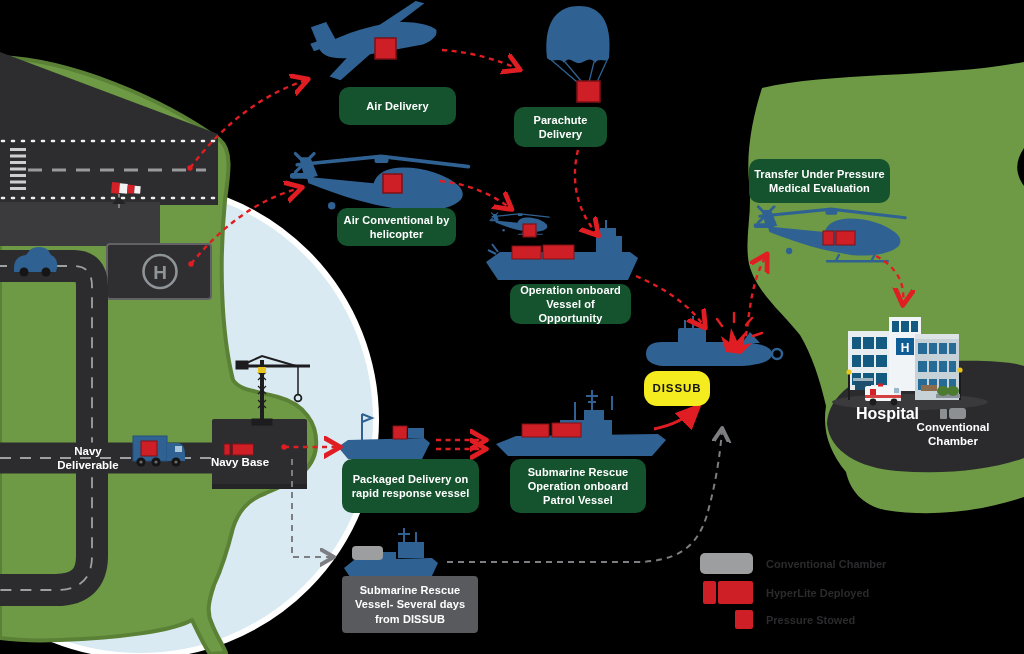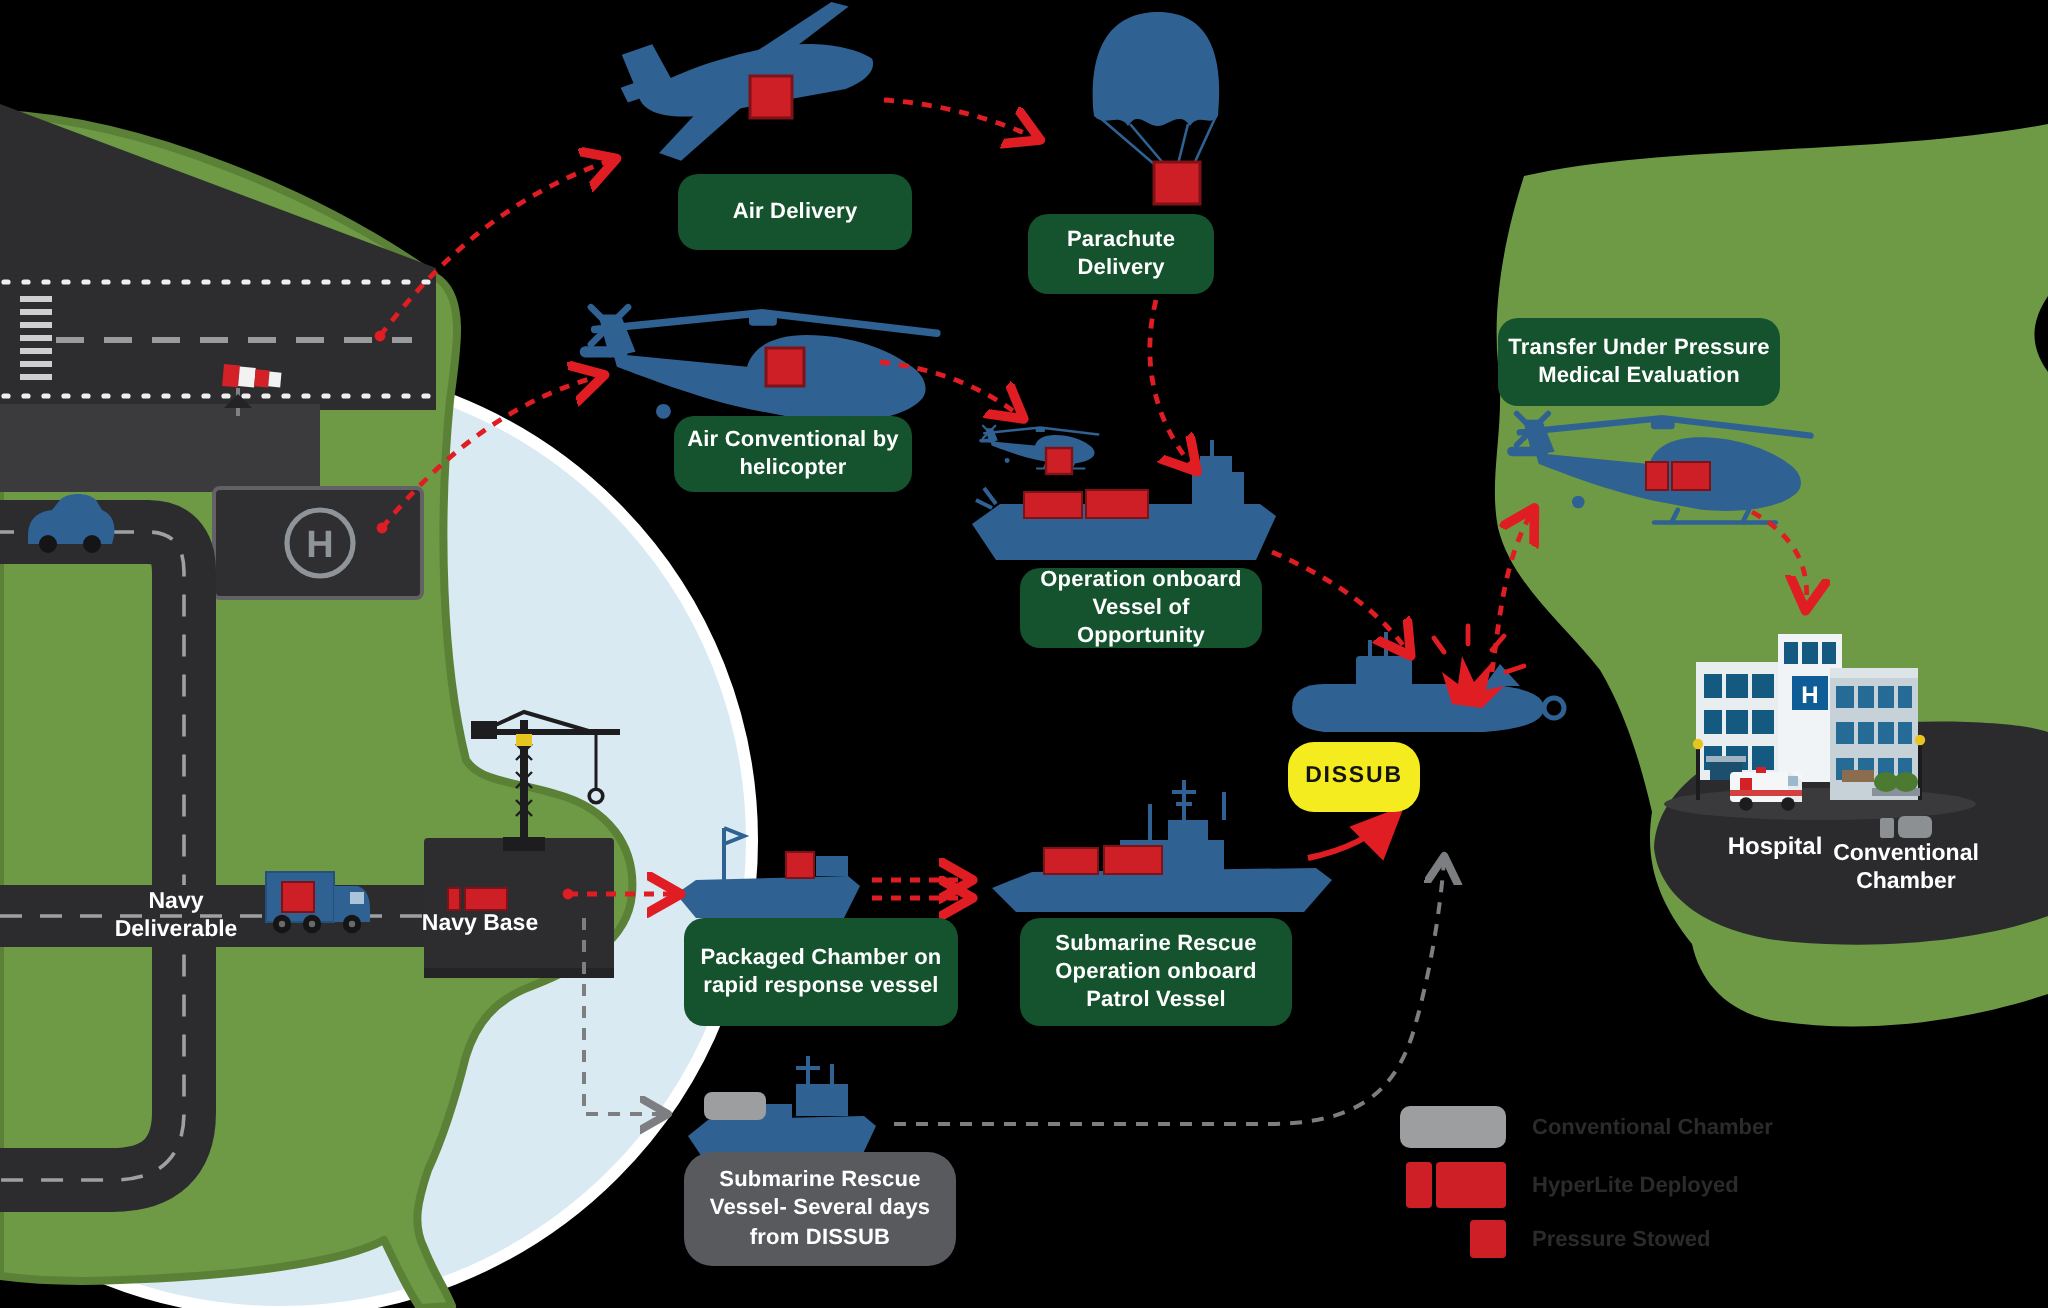--- a/index.html
+++ b/index.html
@@ -3,21 +3,21 @@
 <meta charset="utf-8">
 <style>
   html,body{margin:0;padding:0;background:#000;}
   #stage{position:relative;width:1024px;height:654px;background:#000;overflow:hidden;
          font-family:"Liberation Sans",sans-serif;}
   #scene{position:absolute;left:0;top:0;}
   .lbl{position:absolute;display:flex;align-items:center;justify-content:center;
        text-align:center;font-weight:bold;font-size:11px;line-height:1.3;color:#fff;
        border-radius:10px;letter-spacing:.1px;padding:2px 4px;box-sizing:border-box;}
   .red{background:#14532d;}
-  .graybox{background:#595a5e;border-radius:14px;}
+  .graybox{background:#595a5e;border-radius:4px;}
   .pill{background:#f5ec20;color:#141414;border-radius:13px;font-size:11.5px;letter-spacing:.9px;}
   .wtxt{position:absolute;color:#fff;font-weight:bold;font-size:11.5px;text-align:center;
         line-height:1.25;}
   .legend-item{position:absolute;display:flex;align-items:center;height:23px;}
   .legend-slot{width:53px;display:flex;justify-content:flex-end;align-items:center;gap:2px;}
   .ch-gray{width:53px;height:21px;background:#9c9ea0;border-radius:5px;}
   .dep-s{width:13px;height:23px;background:#cf1f26;border-radius:2px;}
   .dep-l{width:35px;height:23px;background:#cf1f26;border-radius:2px;}
   .stow{width:18px;height:19px;background:#cf1f26;border-radius:2px;}
   .legend-text{margin-left:13px;font-size:11px;font-weight:bold;color:#2b2b2d;white-space:nowrap;}
@@ -313,35 +313,35 @@
 <div class="lbl red" style="left:337px;top:208px;width:119px;height:38px">
   <span>Air Conventional by helicopter</span>
 </div>
 <div class="lbl red" style="left:510px;top:284px;width:121px;height:40px">
   <span>Operation onboard Vessel of Opportunity</span>
 </div>
 <div class="lbl red" style="left:749px;top:159px;width:141px;height:44px">
   <span>Transfer Under Pressure Medical Evaluation</span>
 </div>
 <div class="lbl red" style="left:342px;top:459px;width:137px;height:54px">
-  <span>Packaged Chamber on rapid response vessel</span>
+  <span>Packaged Delivery on rapid response vessel</span>
 </div>
 <div class="lbl red" style="left:510px;top:459px;width:136px;height:54px">
   <span>Submarine Rescue Operation onboard Patrol Vessel</span>
 </div>
 <div class="lbl graybox" style="left:342px;top:576px;width:136px;height:57px">
   <span>Submarine Rescue Vessel- Several days from DISSUB</span>
 </div>
 <div class="lbl pill" style="left:644px;top:371px;width:66px;height:35px">
   <span>DISSUB</span>
 </div>
 
 <div class="wtxt" style="left:48px;top:444px;width:80px">Navy Deliverable</div>
 <div class="wtxt" style="left:192px;top:455px;width:96px">Navy Base</div>
-<div class="wtxt" style="left:845px;top:416px;width:85px;font-size:12px">Hospital</div>
+<div class="wtxt" style="left:845px;top:404px;width:85px;font-size:16px">Hospital</div>
 <div class="wtxt" style="left:894px;top:420px;width:118px">Conventional Chamber</div>
 
 <div class="legend-item" style="left:700px;top:552px">
   <div class="legend-slot">
     <div class="ch-gray"></div>
   </div>
   <span class="legend-text">Conventional Chamber</span>
 </div>
 <div class="legend-item" style="left:700px;top:581px">
   <div class="legend-slot">

